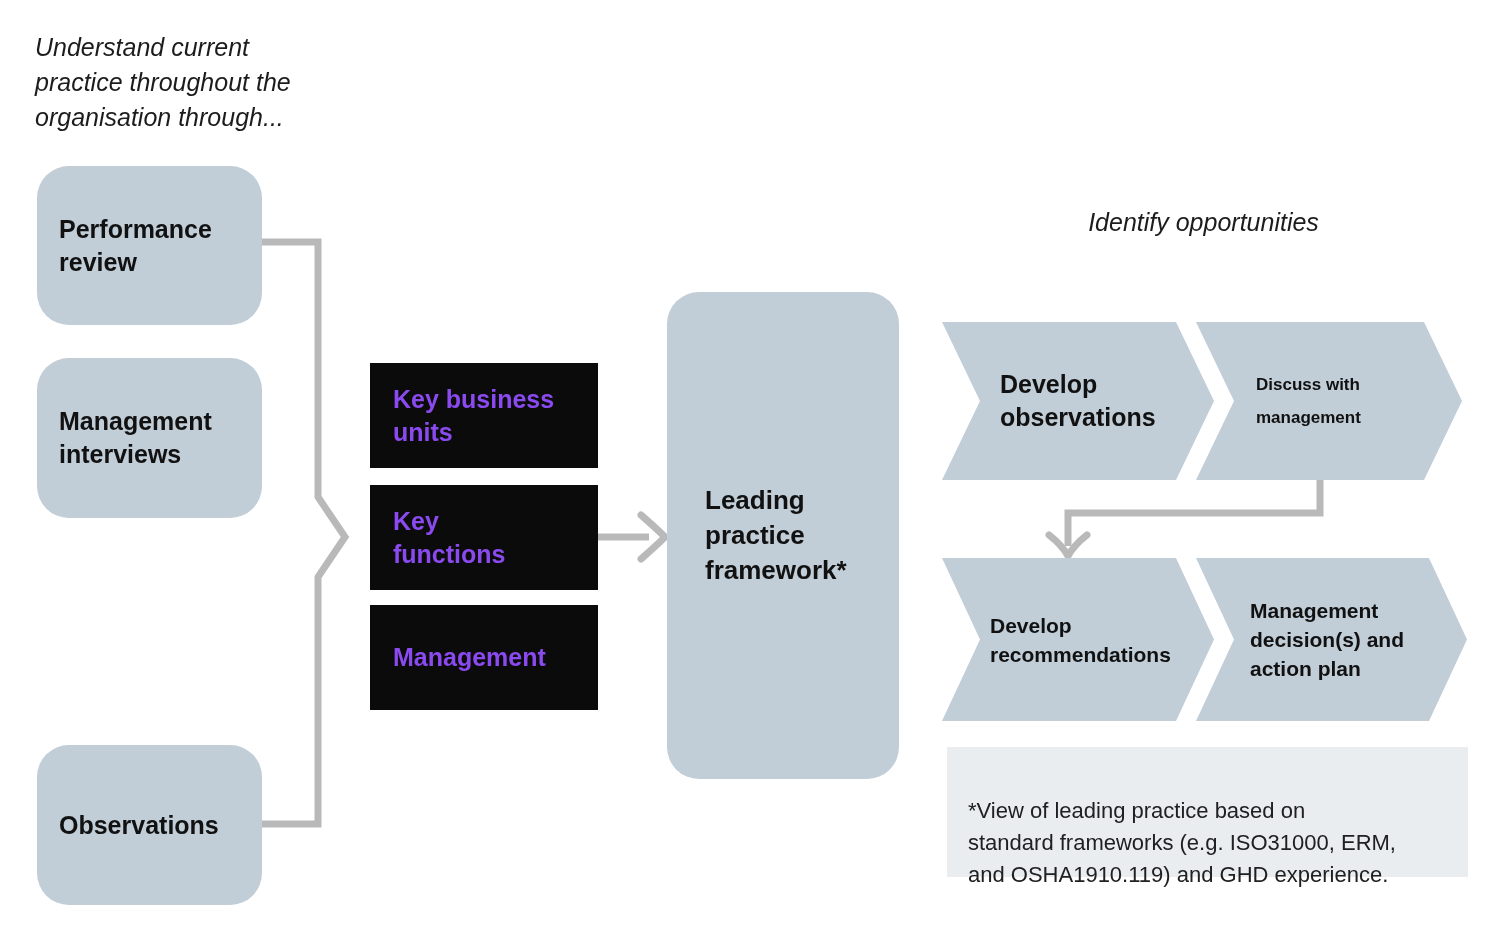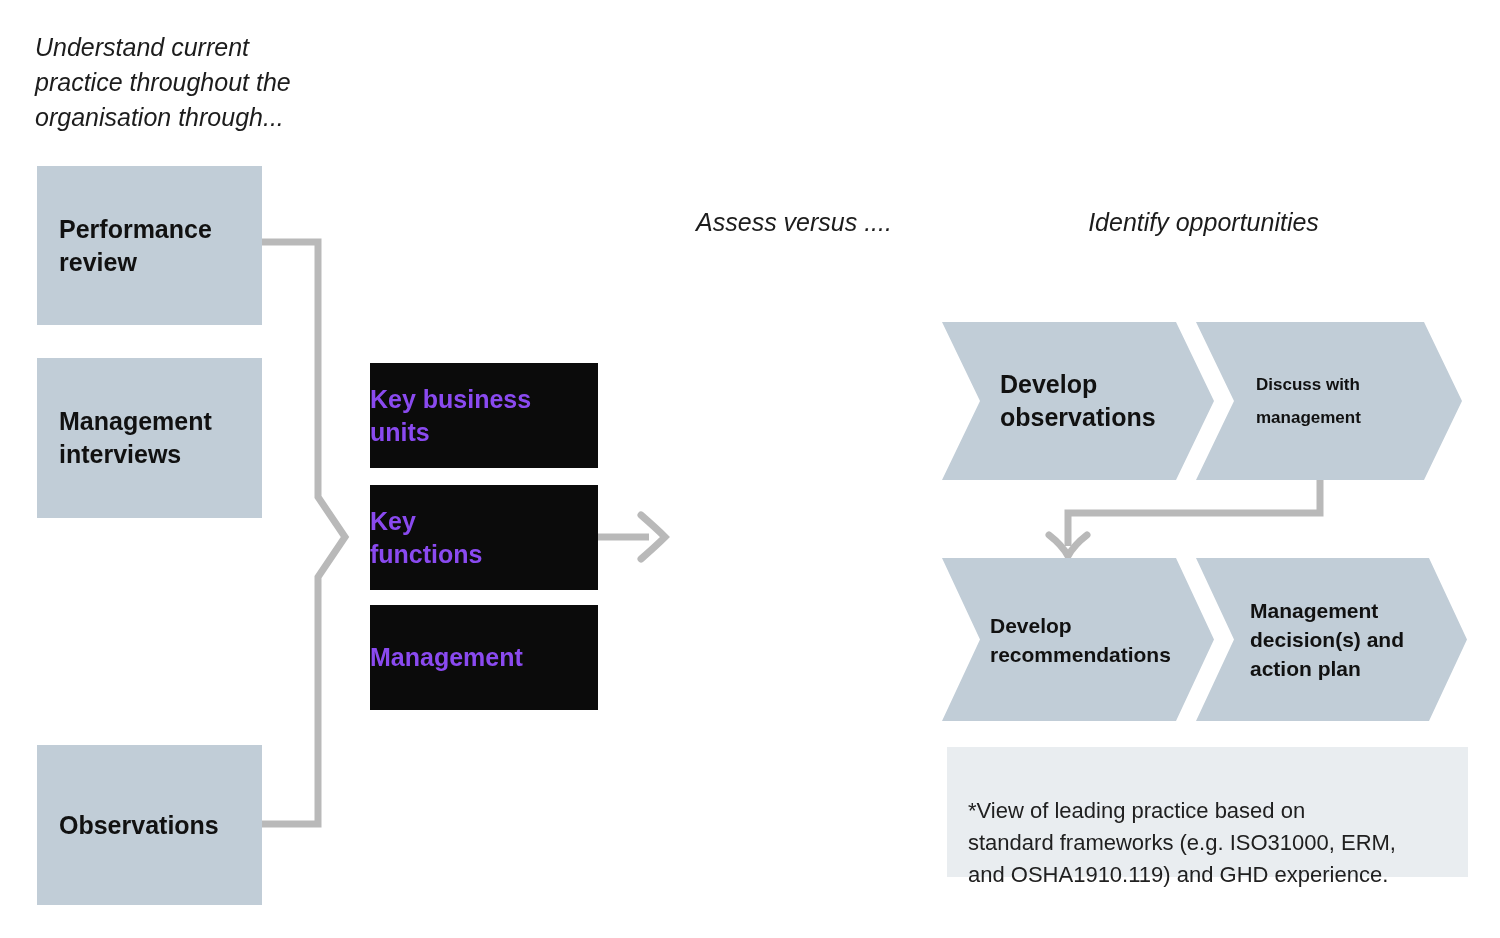--- a/index.html
+++ b/index.html
@@ -16,31 +16,32 @@
   }
   .h-understand{left:35px;top:30px;}
   .h-assess{left:668px;top:207px;width:252px;text-align:center;line-height:30px;}
   .h-identify{left:945px;top:207px;width:517px;text-align:center;line-height:30px;}
 
   .box{
     position:absolute;background:var(--box-fill,#c1cdd7);
     display:flex;align-items:center;box-sizing:border-box;
     font-weight:bold;font-size:25px;line-height:33px;color:#111;
     white-space:pre-line;
+    border-radius:32px;
   }
   .src{left:37px;width:225px;padding-left:22px;}
   .src-1{top:166px;height:159px;}
   .src-2{top:358px;height:160px;}
   .src-3{top:555px;height:158px;}
   .src-4{top:745px;height:160px;}
 
   .scope{
     position:absolute;left:370px;width:228px;height:105px;
     background:var(--black-box,#0b0b0b);color:var(--purple-text,#8a4af0);
-    display:flex;align-items:center;box-sizing:border-box;
+    display:flex;align-items:center;box-sizing:border-box;padding-left:23px;
     font-weight:bold;font-size:25px;line-height:33px;white-space:pre-line;
   }
   .scope-1{top:363px;}
   .scope-2{top:485px;}
   .scope-3{top:605px;}
 
   .framework{
     left:667px;top:292px;width:232px;height:487px;padding-left:38px;
     font-size:26px;line-height:35px;
   }
@@ -72,21 +73,20 @@
     <path d="M262 242 H318 V497 L345 537 L318 577 V824 H262" stroke-width="7"></path>
     <path d="M597 537 H649" stroke-width="7"></path>
     <path d="M641 515 Q657 529 665 537 Q657 545 641 559" stroke-width="7" stroke-linecap="round"></path>
     <path d="M1320 477 V513 H1068 V546" stroke-width="7"></path>
     <path d="M1049 535 Q1062 545 1068 556 Q1074 545 1087 535" stroke-width="7" stroke-linecap="round"></path>
   </svg>
 
   <div class="heading h-understand">Understand current
 practice throughout the
 organisation through...</div>
-  <div class="heading h-assess">Assess versus ....</div>
   <div class="heading h-identify">Identify opportunities</div>
 
   <div class="box src src-1">
     <span>Performance
 review</span>
   </div>
   <div class="box src src-2">
     <span>Management
 interviews</span>
   </div>
@@ -99,20 +99,25 @@
 units</span>
   </div>
   <div class="scope scope-2">
     <span>Key
 functions</span>
   </div>
   <div class="scope scope-3">
     <span>Management</span>
   </div>
 
+  <div class="box framework">
+    <span>Leading
+practice
+framework*</span>
+  </div>
 
   <div class="chev chev-a">
     <span>Develop
 observations</span>
   </div>
   <div class="chev chev-b">
     <span>Discuss with
 management</span>
   </div>
   <div class="chev chev-c">

